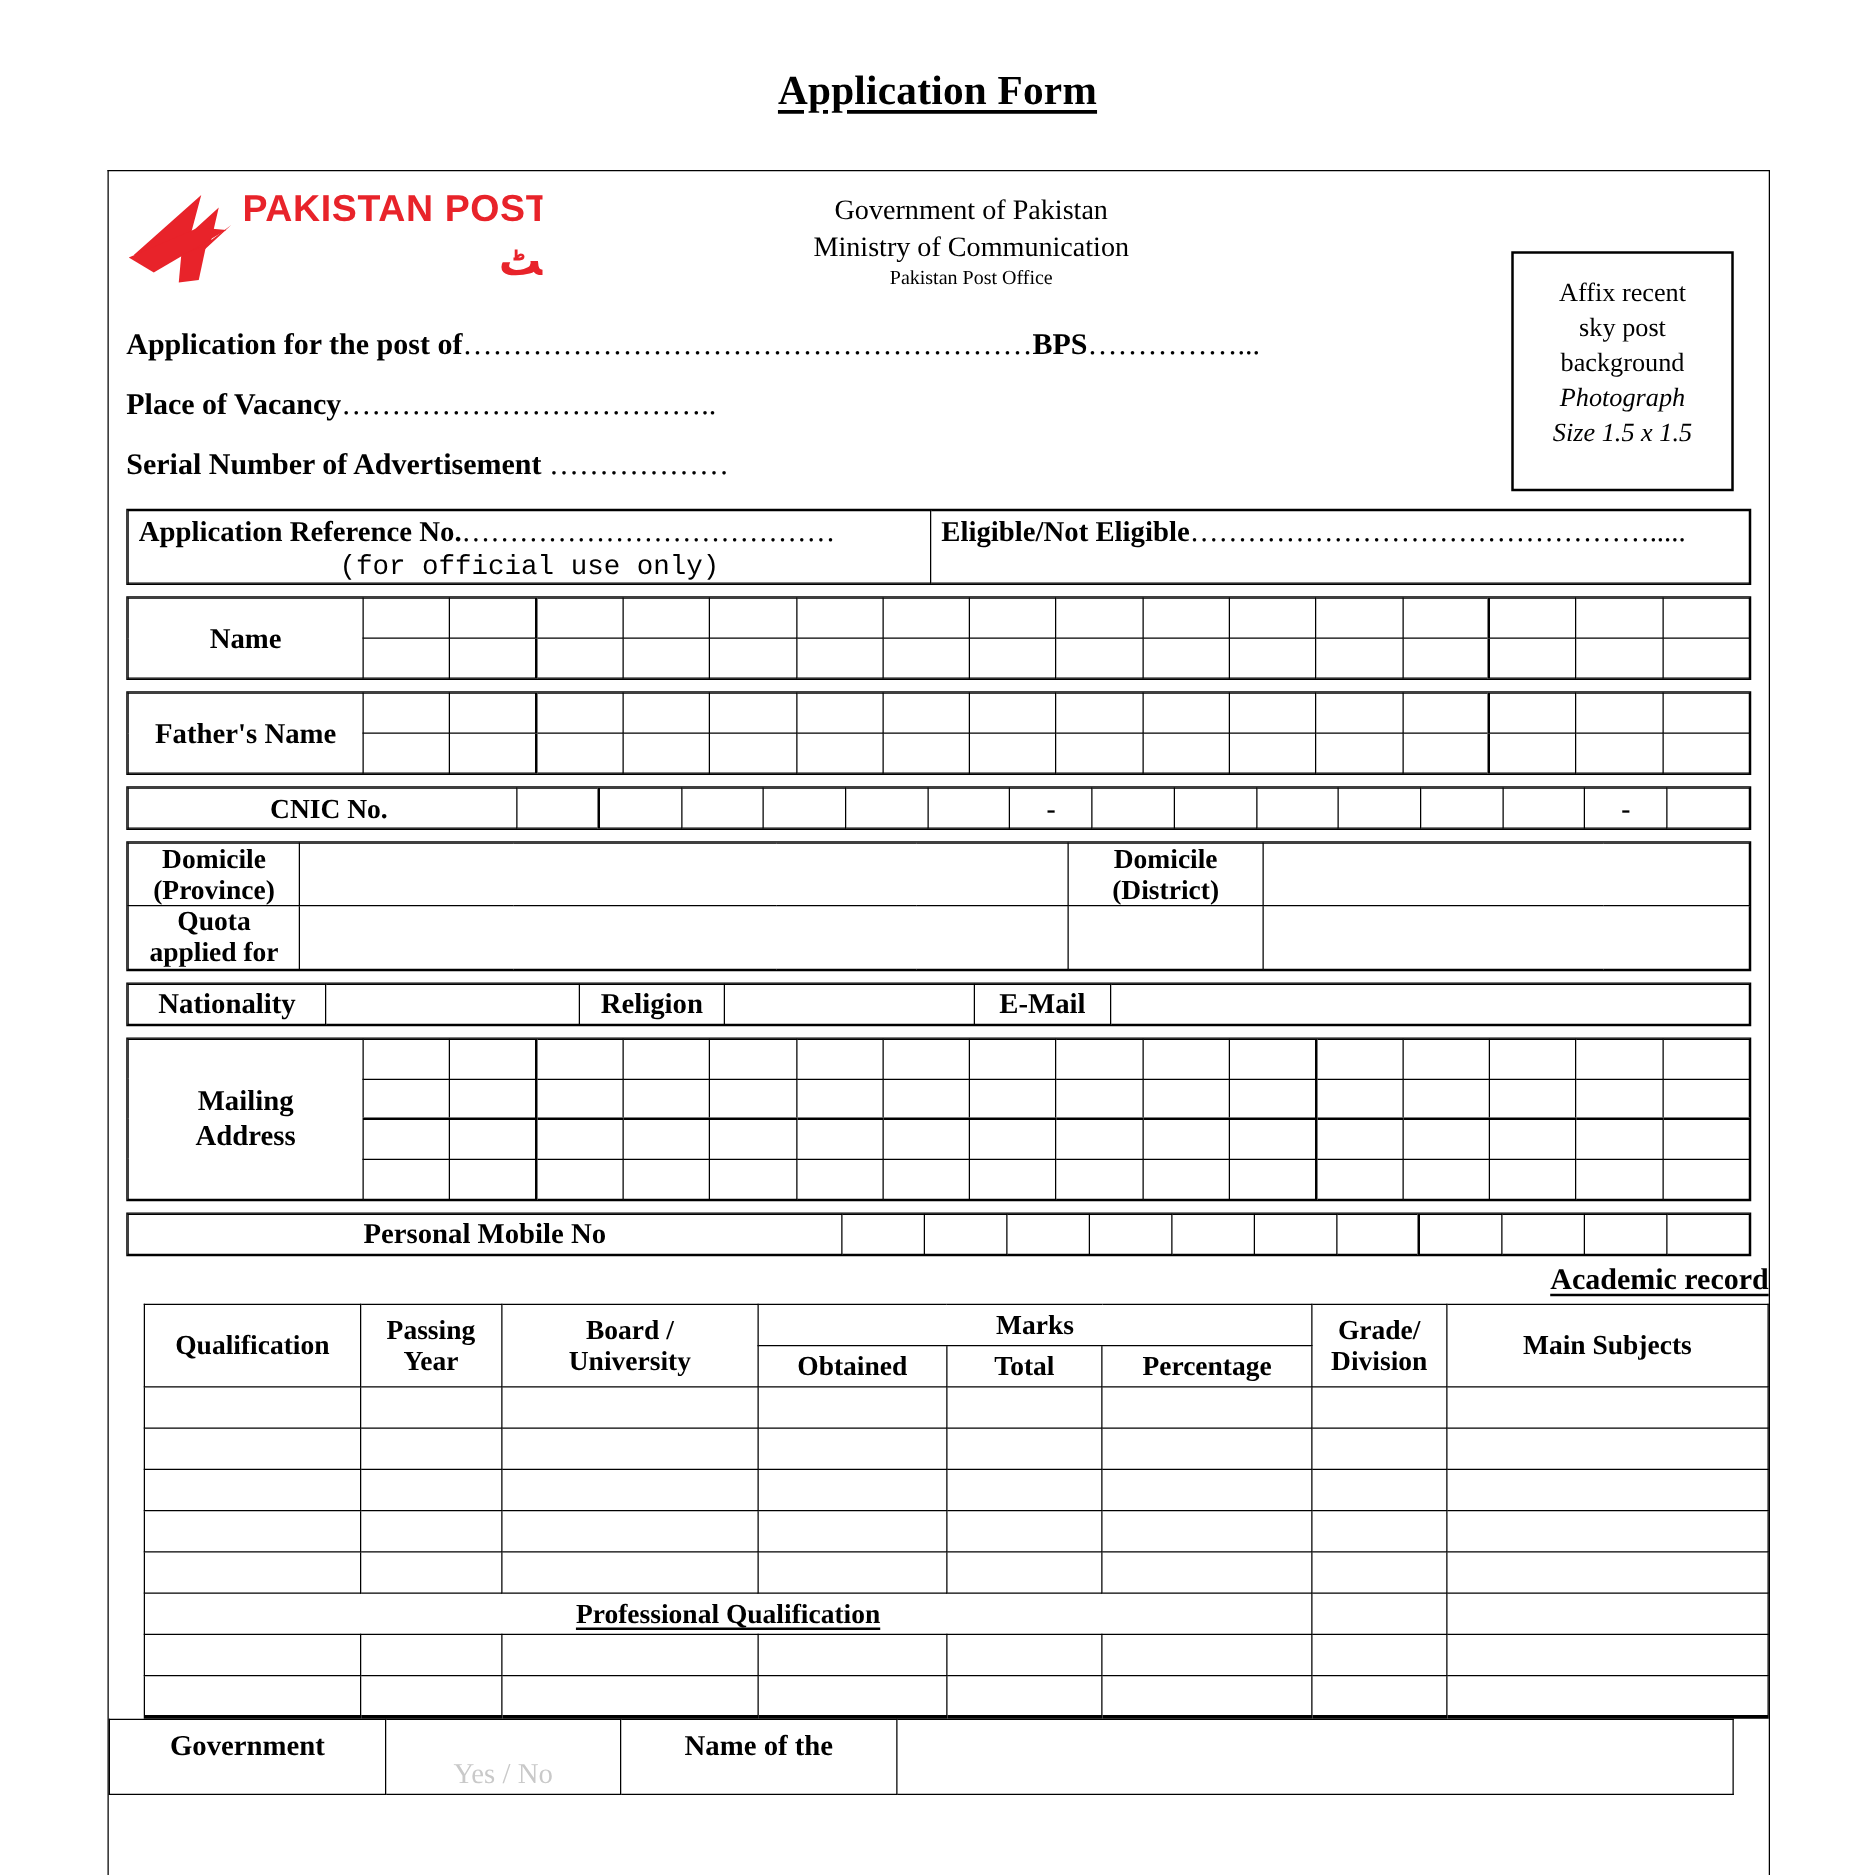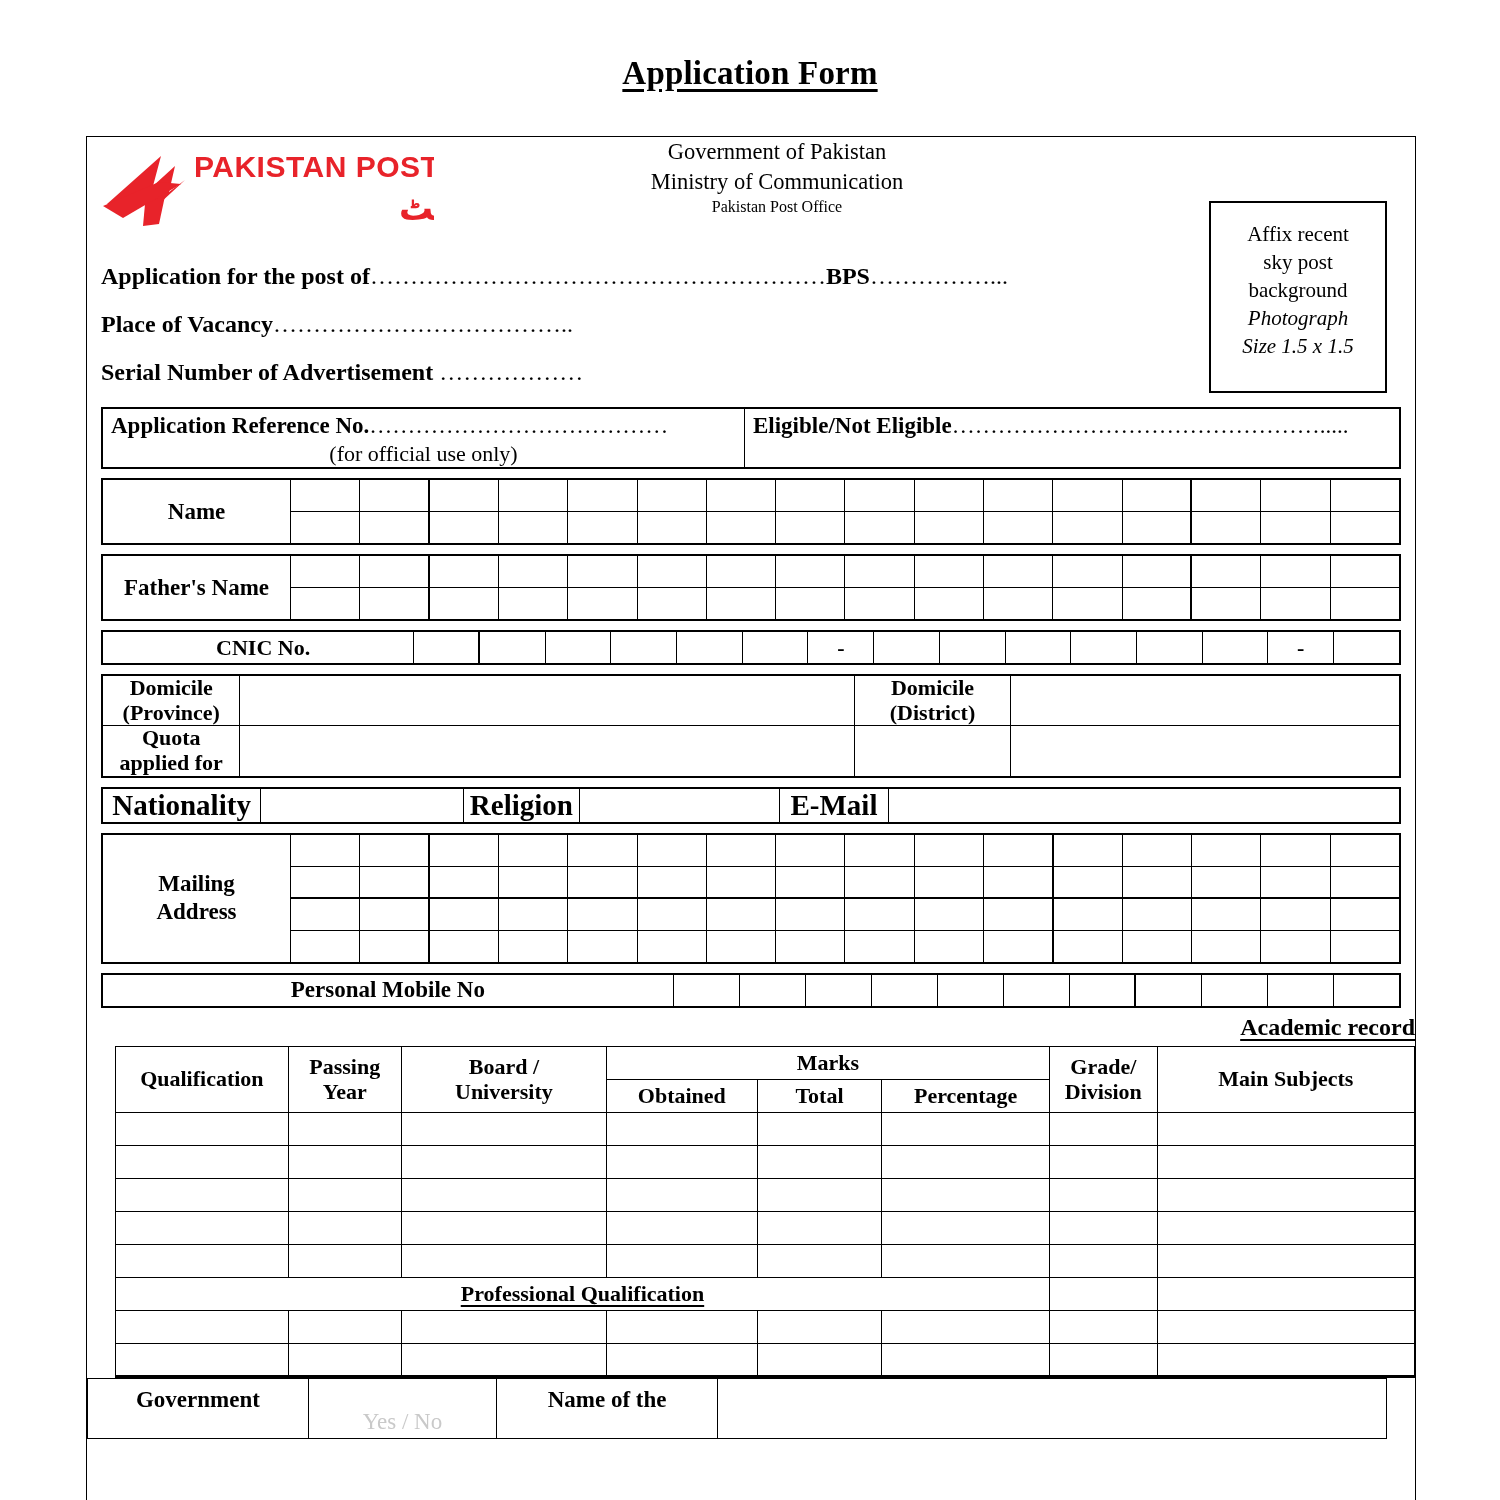--- a/index.html
+++ b/index.html
@@ -32,21 +32,21 @@
     border-bottom: none;
   }
 
   
   .header-band { position: relative; height: 118px; }
 
   .logo { position: absolute; left: 12px; top: 5px; width: 335px; height: 90px; }
   .logo svg { display: block; }
 
   .gov-lines {
-    position: absolute; left: 430px; top: 0; width: 520px;
+    position: absolute; left: 430px; top: 16px; width: 520px;
     text-align: center; line-height: 1.32;
   }
   .gov-lines .l1, .gov-lines .l2 { font-size: 22.5px; }
   .gov-lines .l3 { font-size: 16px; font-weight: normal; }
 
   
   .photo-box {
     position: absolute; right: 28px; top: 64px;
     width: 178px; height: 192px;
     border: 2px solid #000;
@@ -73,34 +73,34 @@
   table.g td { border: 1.2px solid #000; padding: 0; height: 32px; }
   .lbl { font-weight: bold; text-align: center; font-size: 22px; }
   .lbl-left { font-weight: bold; text-align: left; padding-left: 10px !important; font-size: 22px; }
   .ph { color: #c9c9c9; text-align: center; font-size: 22px; }
   .thick-l { border-left-width: 2.4px !important; }
   .thick-t { border-top-width: 2.4px !important; }
 
   
   .ref-row td { height: 56px; vertical-align: top; font-size: 23px; padding: 4px 8px 0 8px !important; }
   .ref-row b { font-weight: bold; }
-  .ref-sub { display:block; text-align:center; font-size: 22px; font-weight: normal; margin-top: 2px; }
+  .ref-sub { display:block; text-align:center; font-size: 22px; font-weight: normal; margin-top: 2px; font-family: Liberation Mono, monospace; }
 
   
   .namegrid td { height: 31px; }
   .namegrid .lblcell { font-weight: bold; font-size: 23px; text-align: center; }
 
   .cnic td { height: 39px; text-align:center; font-size: 22px; font-weight:bold; }
 
   .gender td { height: 56px; font-size: 22px; }
   .gender .two-line { line-height: 1.12; }
 
   .dom td { height: 60px; font-size: 22px; line-height: 1.12; }
 
-  .natrow td { height: 40px; font-size: 29px; margin-top: 36px; }
+  .natrow td { height: 40px; font-size: 23px; margin-top: 36px; }
 
   .mail td { height: 28px; }
   .mail .mlbl { font-weight: bold; font-size: 23px; text-align: center; line-height: 1.2; }
 
   .mobile td { height: 40px; font-size: 23px; }
 
   
   .sect-title {
     text-align: right; font-weight: bold; font-size: 24px;
     text-decoration: underline; text-underline-offset: 4px;

